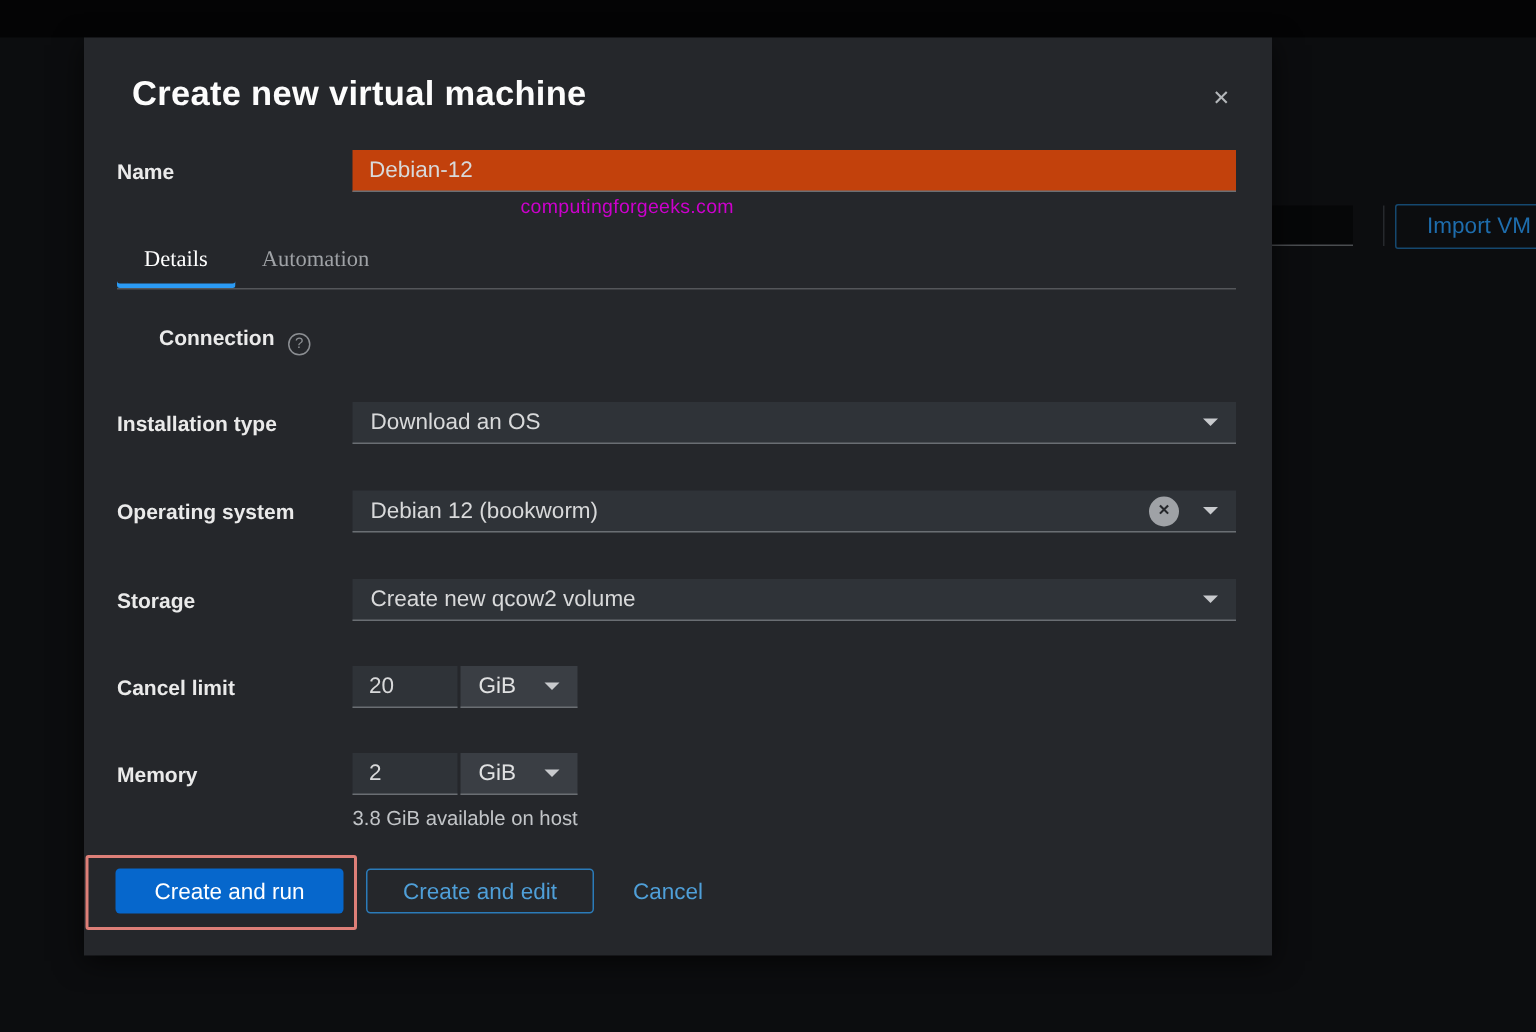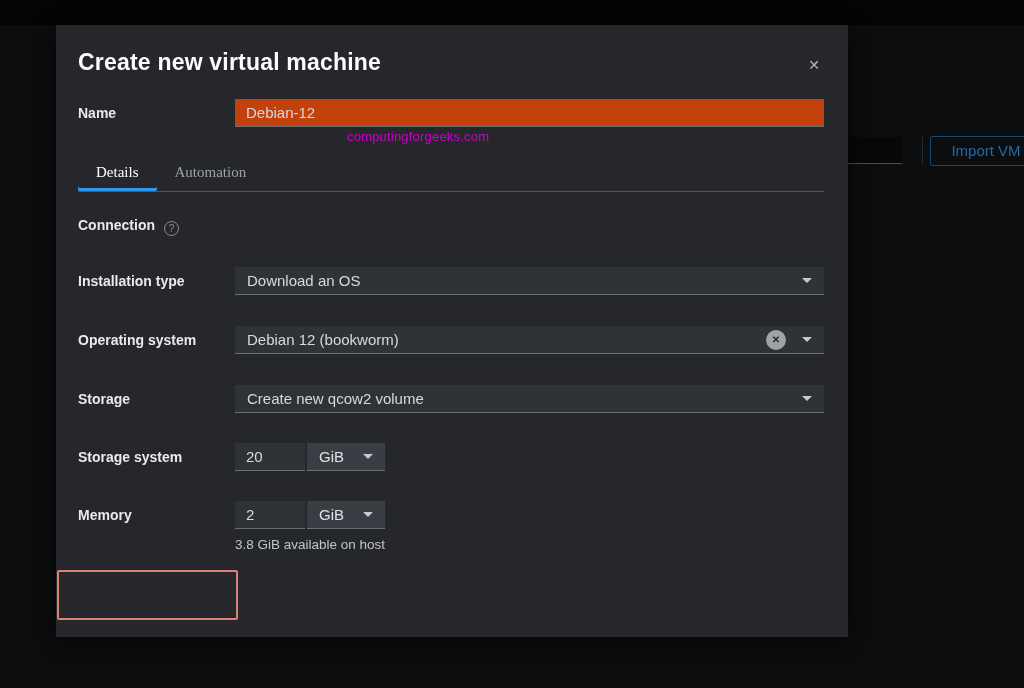--- a/index.html
+++ b/index.html
@@ -27,21 +27,21 @@
   }
 
   
   .modal {
     position:absolute; left:56px; top:25px; width:792px; height:612px;
     background:#25272b; box-shadow:0 4px 18px rgba(0,0,0,.65);
     color:#e6e6e6;
   }
   .modal-header {
     display:flex; align-items:flex-start; justify-content:space-between;
-    padding:24px 22px 0 22px;
+    padding:24px 22px 0 32px;
   }
   .modal-title { font-size:23px; font-weight:600; color:#fcfcfc; letter-spacing:.2px; }
   .close-btn {
     background:none; border:none; color:#b4b7ba; font-size:14px; font-weight:700;
     cursor:pointer; padding:4px 6px; margin-top:4px; font-family:inherit;
   }
 
   .form-row { display:flex; align-items:center; margin:0 24px 0 22px; }
   .form-label { width:157px; flex:none; font-size:14px; font-weight:700; color:#eaeaea; }
   .form-field { flex:1; display:flex; align-items:center; min-width:0; }
@@ -55,21 +55,21 @@
 
   
   .tabs-wrap { position:relative; margin:29px 24px 0 22px; border-bottom:1px solid #54565a; display:flex; }
   .tab { padding:8px 18px 10px; font-size:15px; color:#9fa2a6; cursor:pointer; background:none; border:none; font-family:Liberation Serif, serif; }
   .tab.active { color:#ffffff; box-shadow: inset 0 -3px 0 #2b9af3; border-radius:0 0 2px 2px; }
   .watermark {
     position:absolute; left:269px; top:-27px; font-size:13px; color:#cc00cc; letter-spacing:.2px;
   }
 
   
-  .row-connection { margin-top:24px; height:20px; }
+  .row-connection { margin-top:24px; height:20px;text-align:center; }
   .help-icon {
     display:inline-flex; align-items:center; justify-content:center;
     width:15px; height:15px; border:1px solid #8b8e92; border-radius:50%;
     font-size:10px; color:#8b8e92; margin-left:9px; vertical-align:-2px; font-weight:400;
   }
   .radio-opt { display:inline-flex; align-items:center; margin-right:32px; cursor:pointer; }
   .radio {
     width:16px; height:16px; border-radius:50%; margin-right:10px; flex:none;
     border:1px solid #8a8d90; background:transparent;
   }
@@ -192,21 +192,21 @@
       <div class="form-label">Storage</div>
       <div class="form-field">
         <div class="select">
           <span>Create new qcow2 volume</span>
           <span class="caret"></span>
         </div>
       </div>
     </div>
 
     <div class="form-row sel-row-tight">
-      <div class="form-label">Storage system</div>
+      <div class="form-label">Cancel limit</div>
       <div class="form-field">
         <input class="num-input" value="20" style="">
         <div class="unit-select">
           <span>GiB</span>
           <span class="caret"></span>
         </div>
       </div>
     </div>
 
     <div class="form-row sel-row-tight">
@@ -219,16 +219,21 @@
         </div>
       </div>
     </div>
     <div class="form-row helper-row">
       <div class="form-label"></div>
       <div class="form-field">
         <span class="helper-text">3.8 GiB available on host</span>
       </div>
     </div>
 
+    <div class="modal-footer">
+      <button class="btn-primary">Create and run</button>
+      <button class="btn-secondary">Create and edit</button>
+      <button class="btn-link">Cancel</button>
+    </div>
   </div>
 
   <div class="annotation"></div>
 </div>
 
 </body></html>

